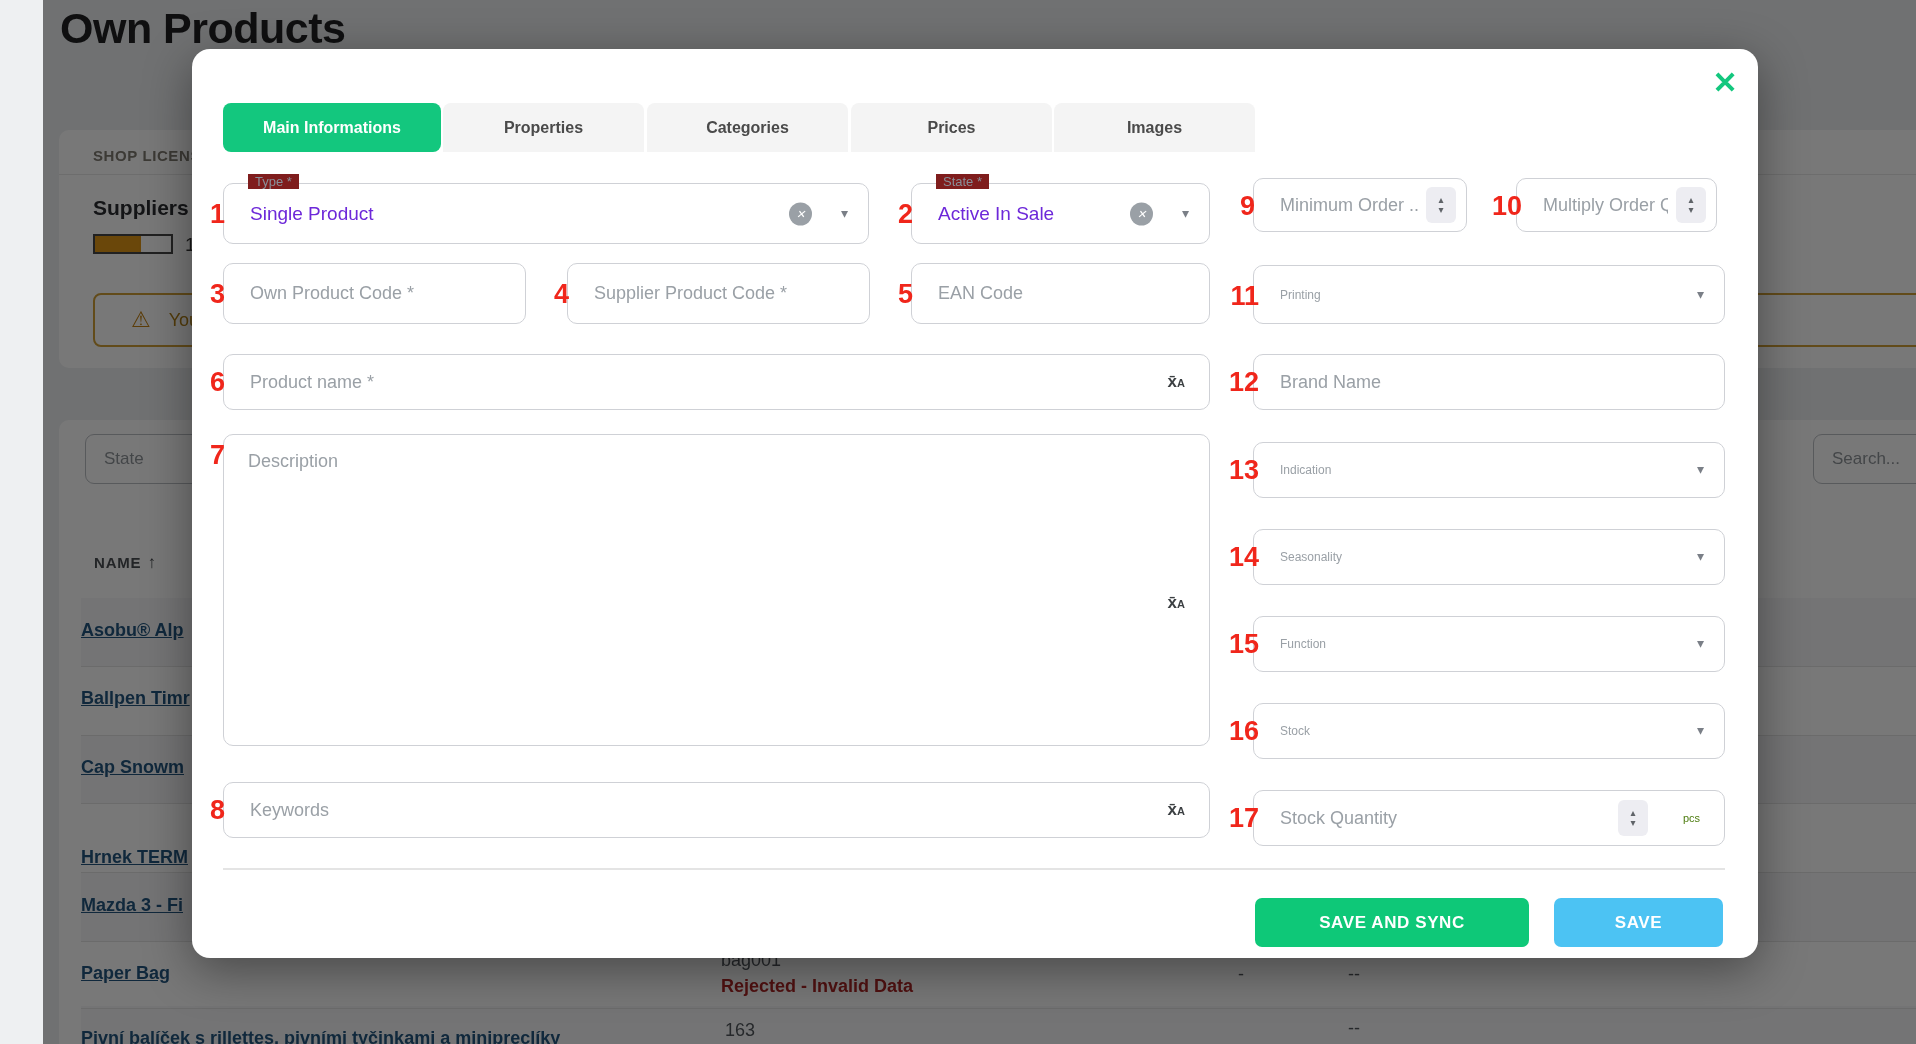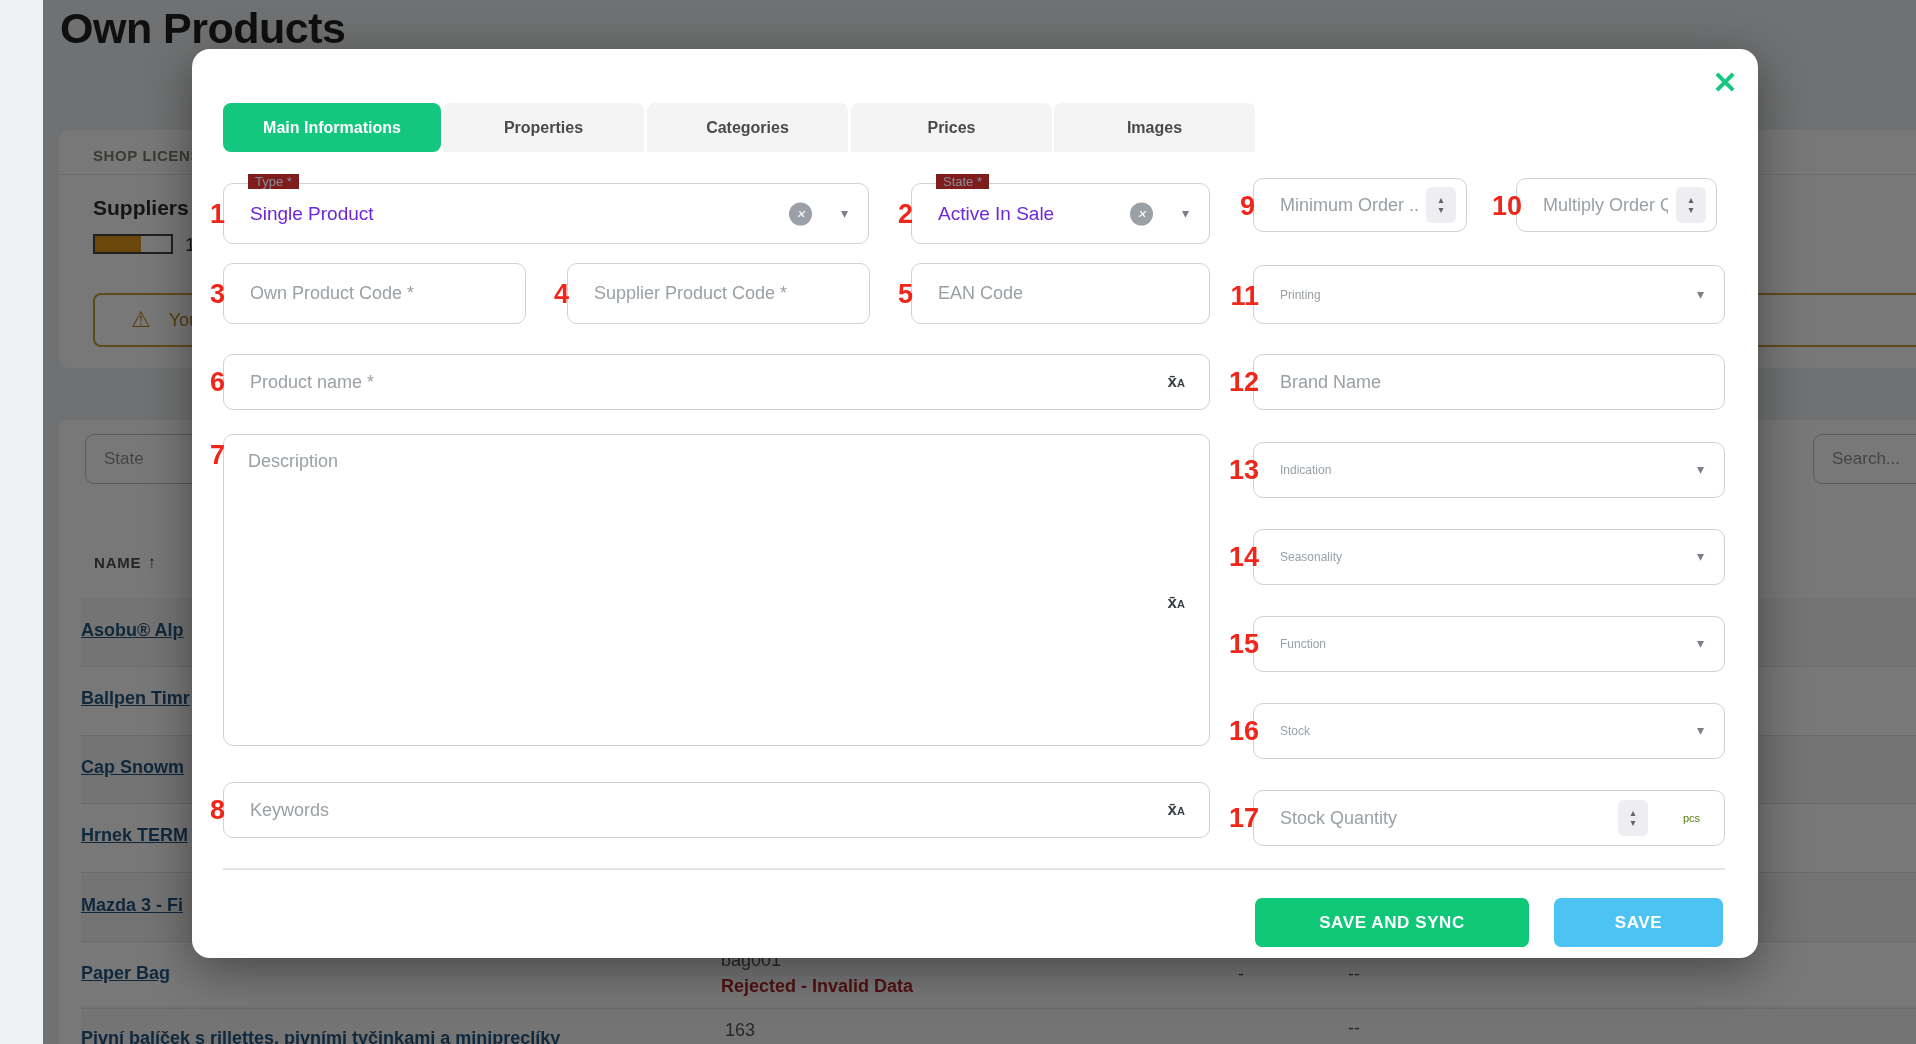--- a/index.html
+++ b/index.html
@@ -115,21 +115,21 @@
     <div class="rowsep" style="top:246px"></div>
     <div class="rowsep" style="top:315px"></div>
     <div class="rowsep" style="top:383px"></div>
     <div class="rowsep" style="top:452px"></div>
     <div class="rowsep" style="top:521px"></div>
     <div class="rowsep" style="top:588px"></div>
 
     <a class="prod-link" style="top:200px">Asobu® Alp</a>
     <a class="prod-link" style="top:268px">Ballpen Timr</a>
     <a class="prod-link" style="top:337px">Cap Snowm</a>
-    <a class="prod-link" style="top:405px">Hrnek TERM</a>
+    <a class="prod-link" style="top:427px">Hrnek TERM</a>
     <a class="prod-link" style="top:475px">Mazda 3 - Fi</a>
     <a class="prod-link" style="top:543px">Paper Bag</a>
     <a class="prod-link" style="top:608px">Pivní balíček s rillettes, pivními tyčinkami a minipreclíky</a>
 
     <span class="cell-code" style="left:662px; top:530px">bag001</span>
     <span class="cell-status" style="left:662px; top:556px">Rejected - Invalid Data</span>
     <span class="cell-code" style="left:666px; top:600px">163</span>
     <span class="cell-dash" style="left:1179px; top:544px">-</span>
     <span class="cell-dash" style="left:1289px; top:544px">--</span>
     <span class="cell-dash" style="left:1289px; top:598px">--</span>

